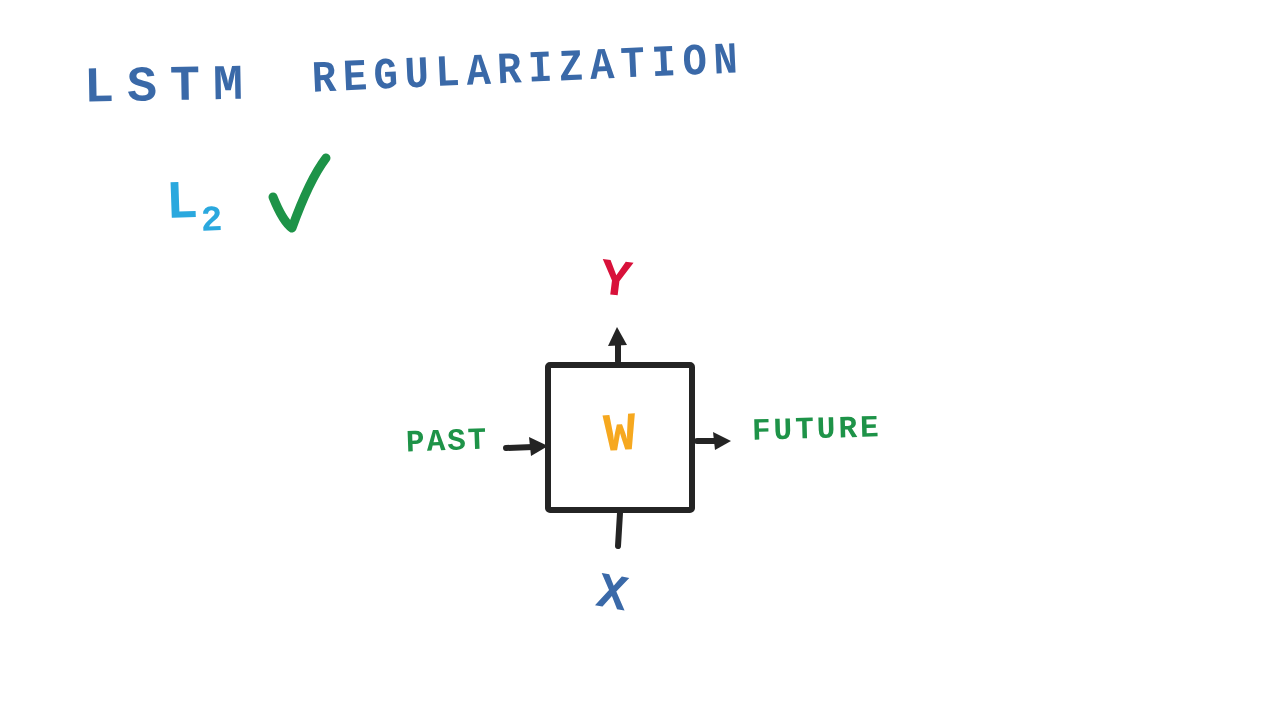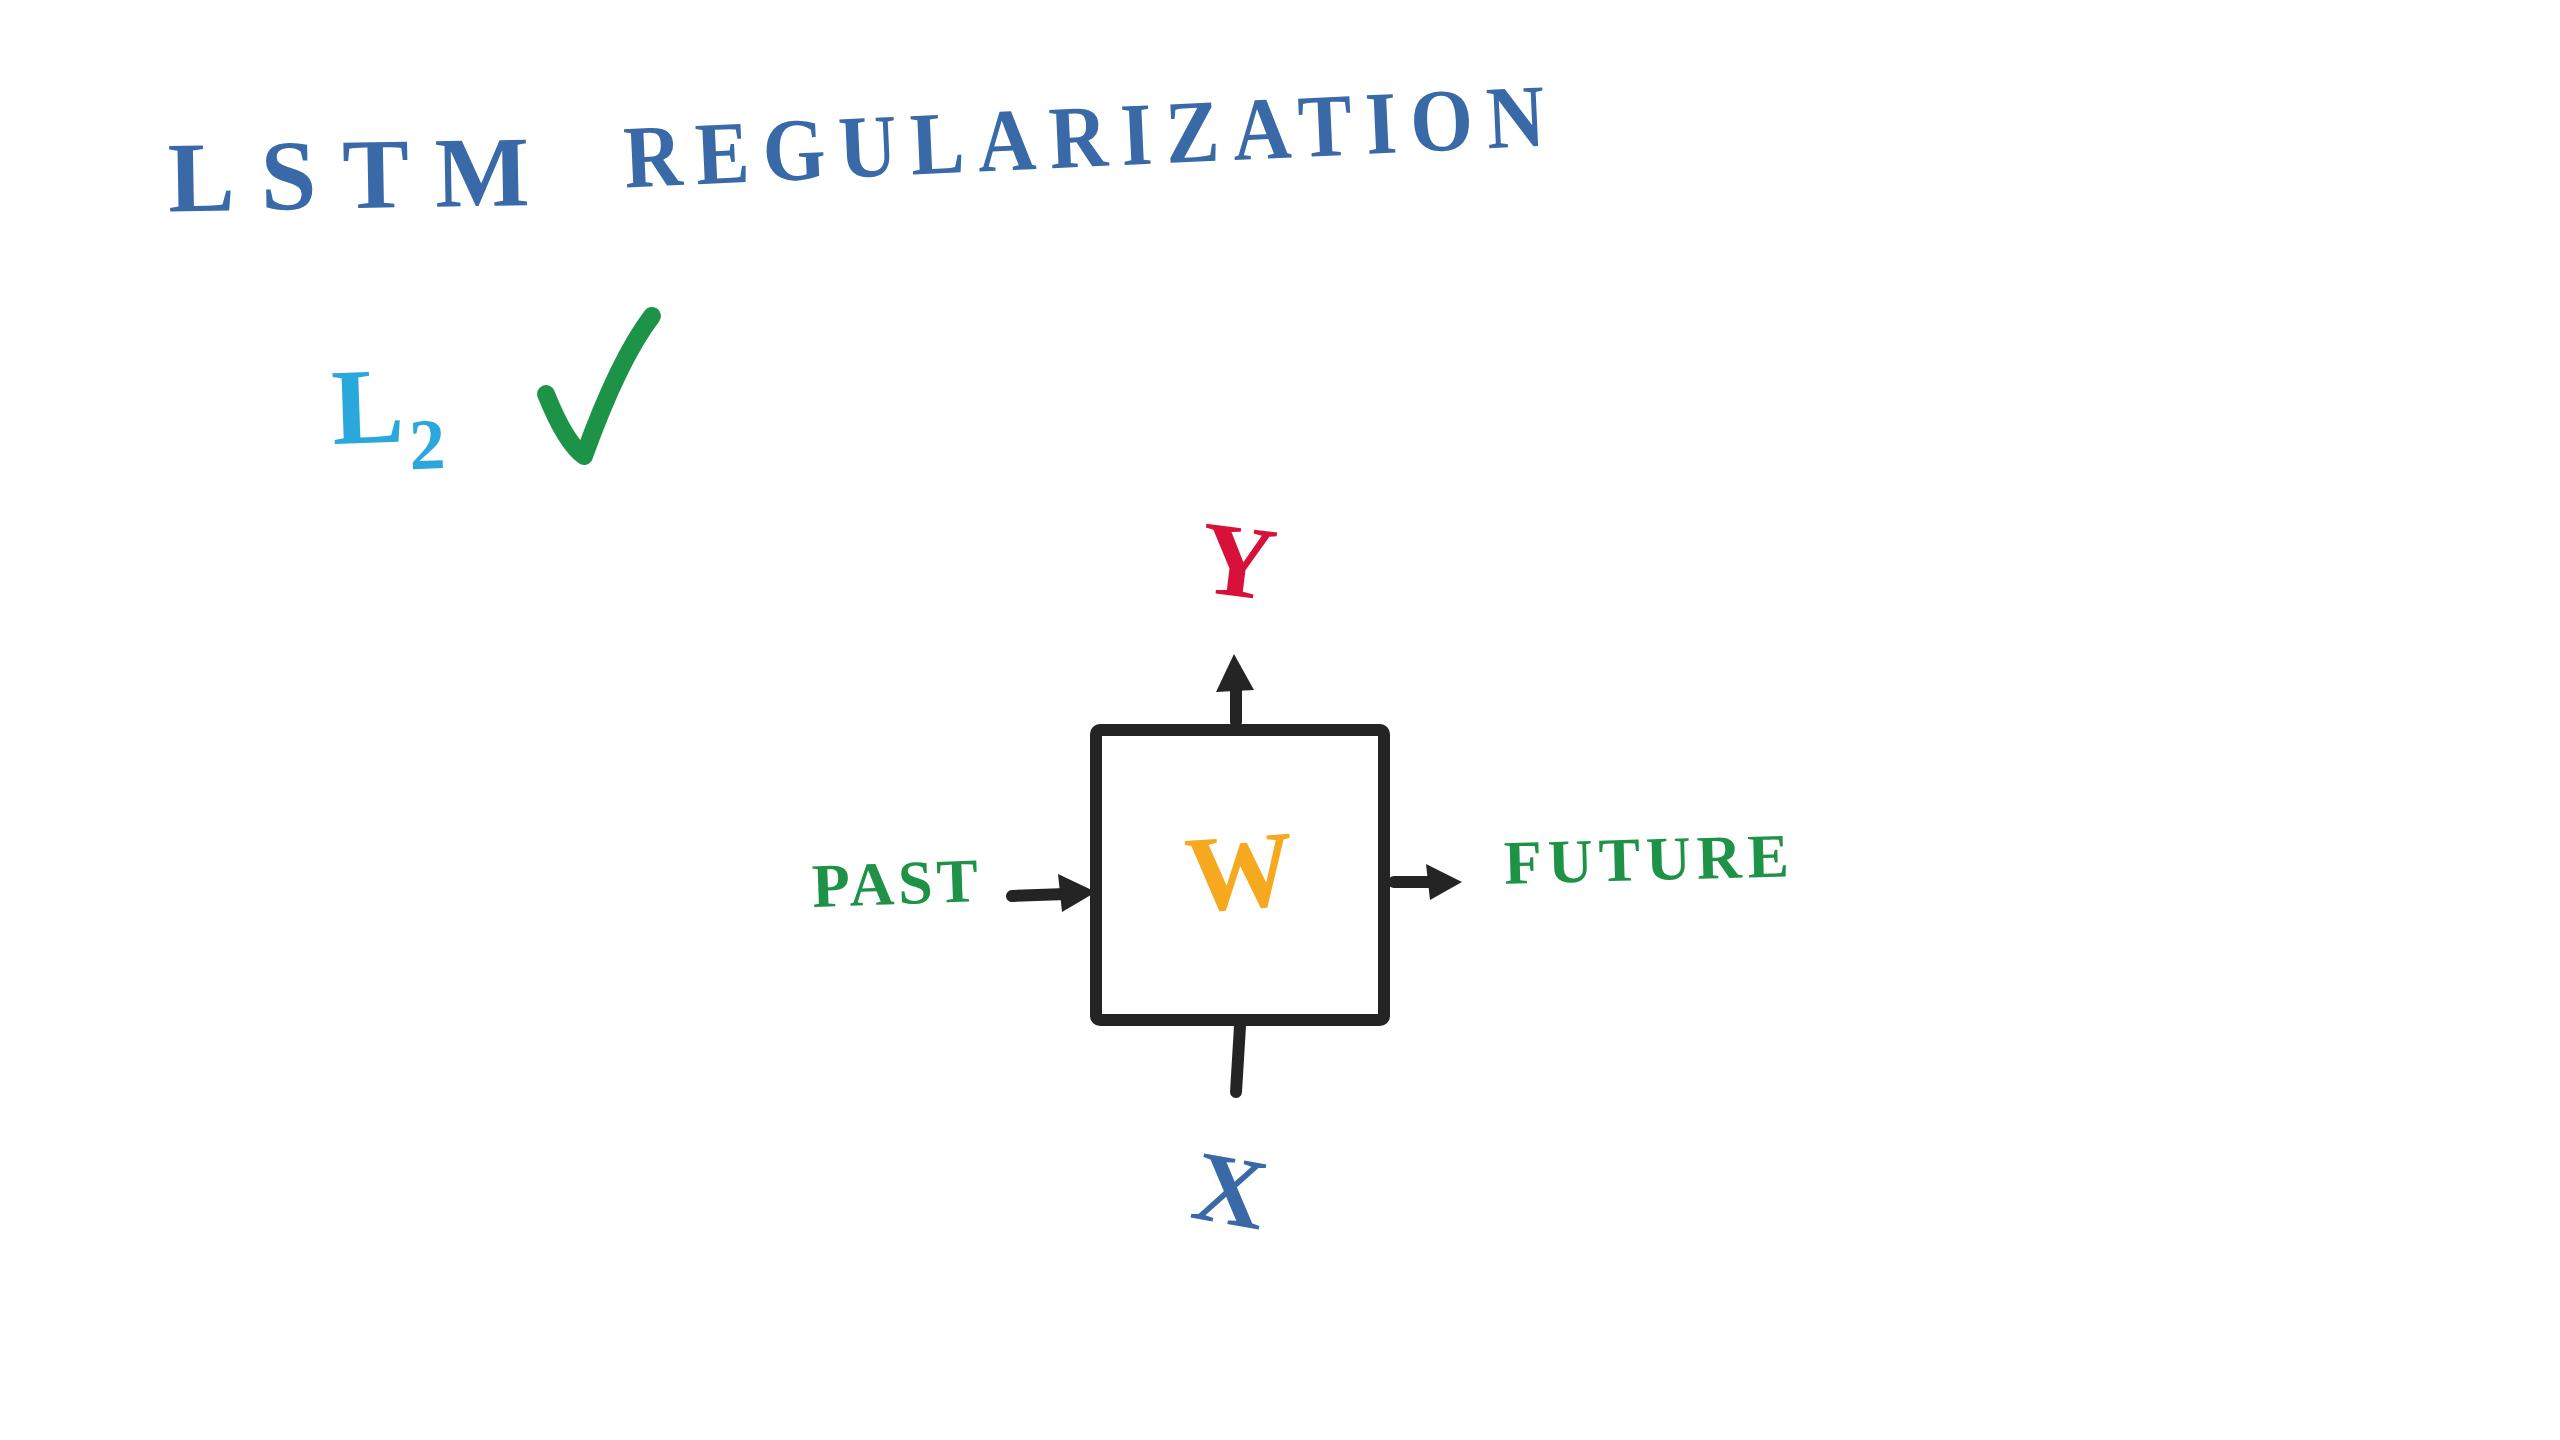--- a/index.html
+++ b/index.html
@@ -6,21 +6,21 @@
     margin: 0;
     padding: 0;
     background: #ffffff;
   }
   #canvas {
     position: relative;
     width: 1031px;
     height: 720px;
     background: #ffffff;
     overflow: hidden;
-    font-family: Liberation Serif, serif;
+    font-family: Liberation Mono, monospace;
   }
   .abs { position: absolute; }
 
   
   .title-word {
     color: #3a69a8;
     font-weight: bold;
     white-space: nowrap;
   }
   #title-word-1 {

